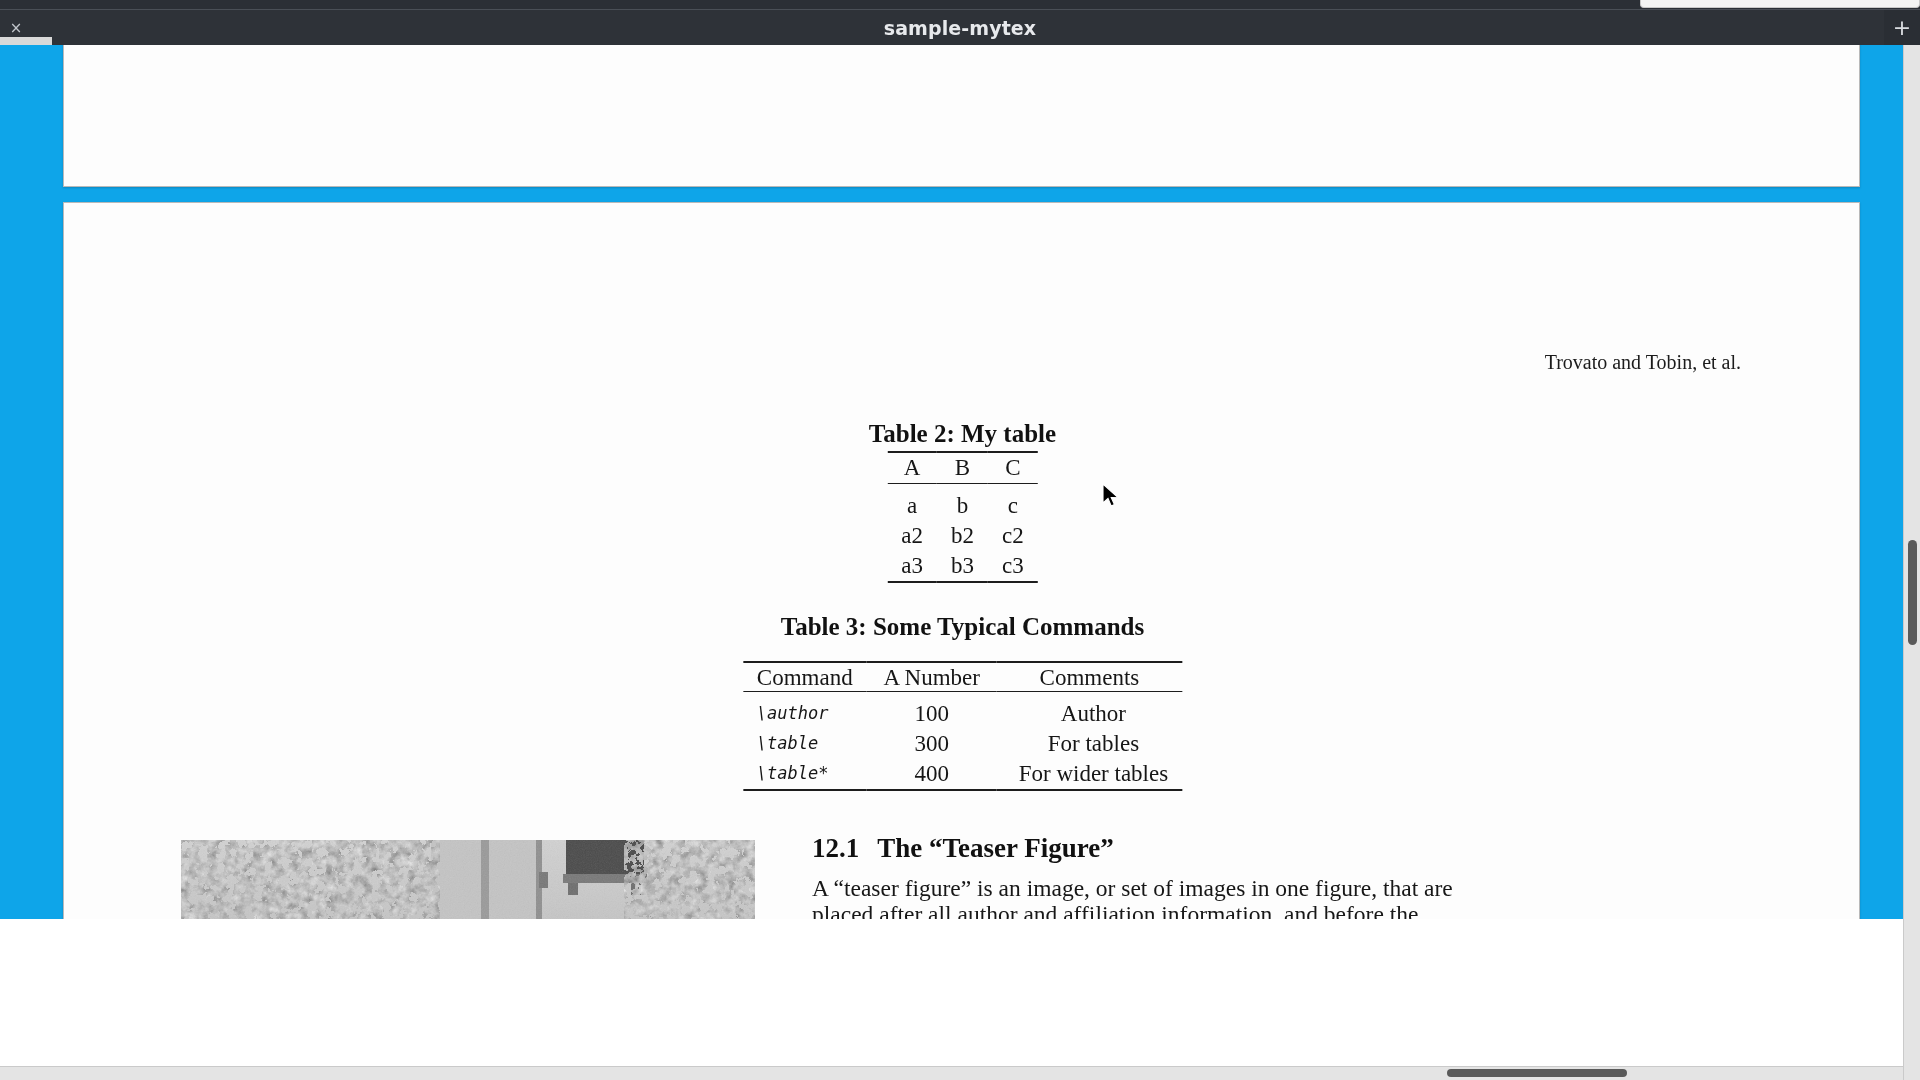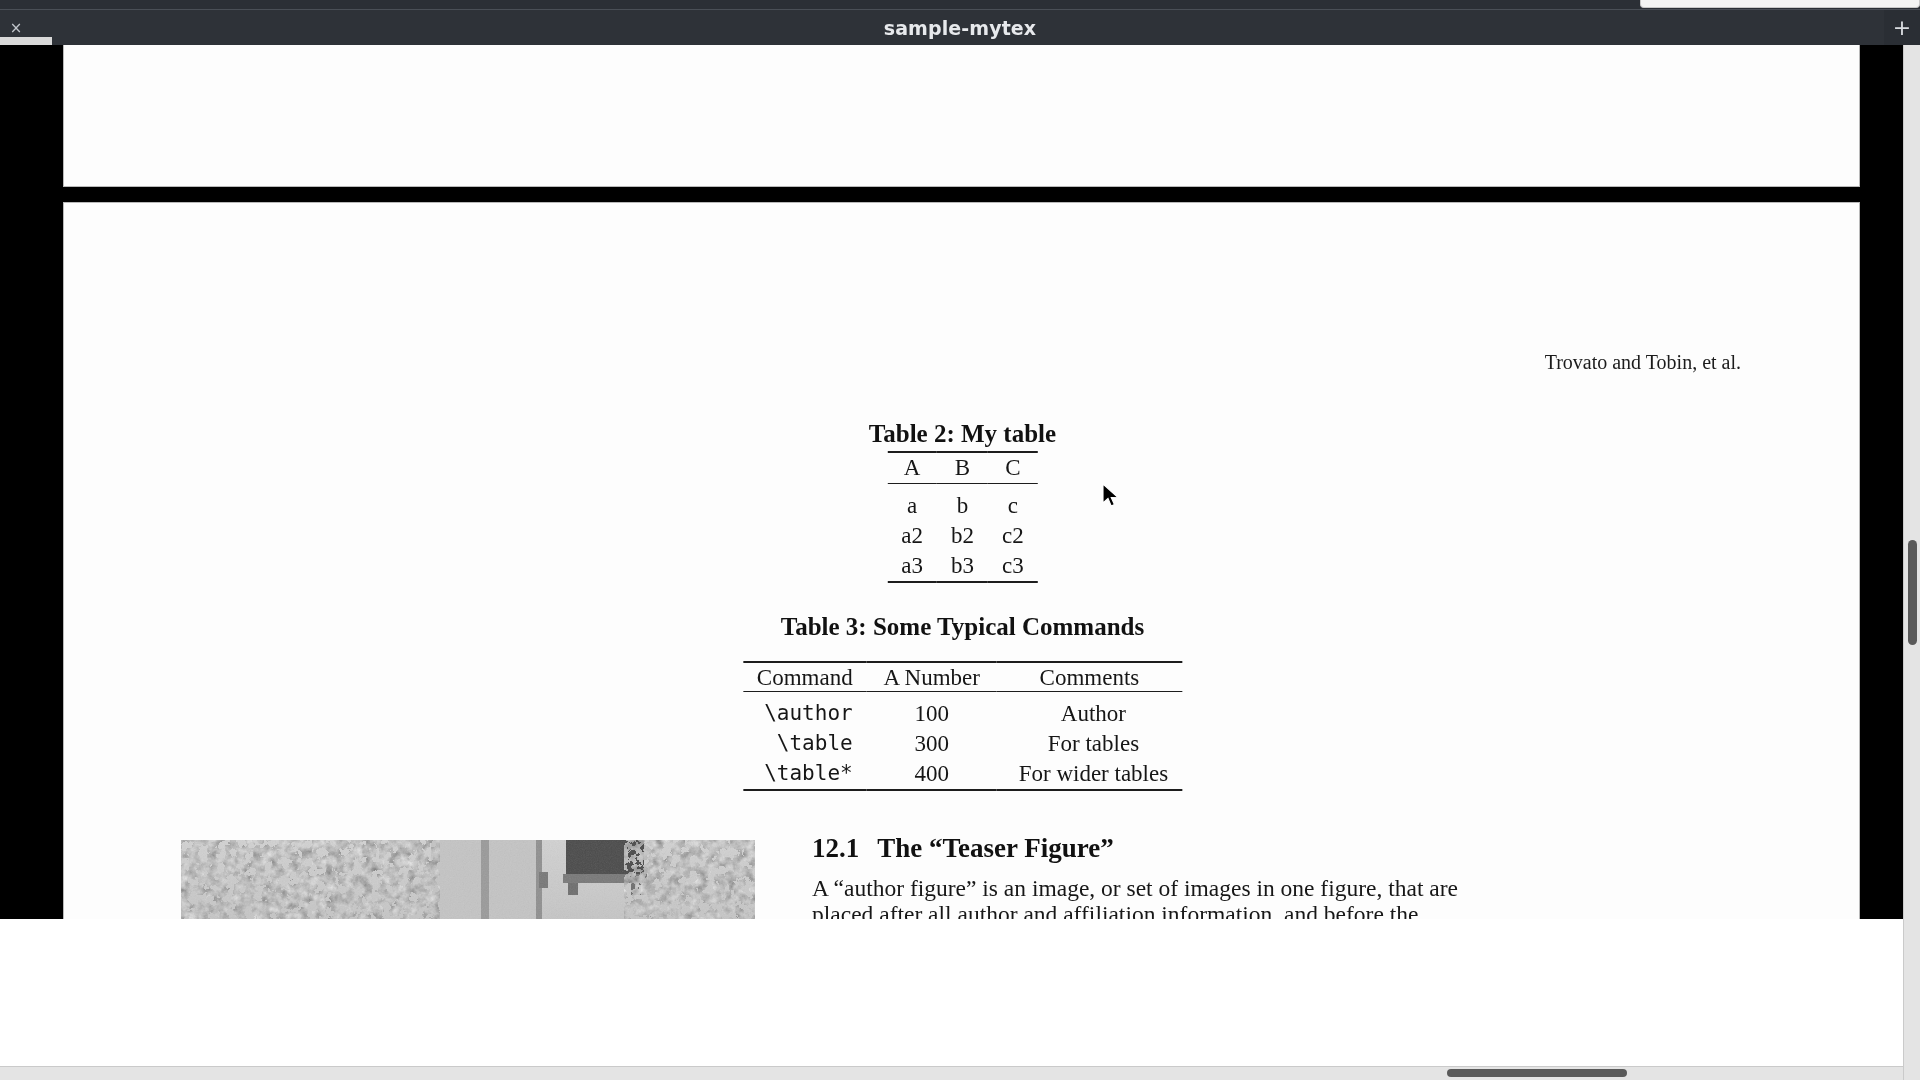--- a/index.html
+++ b/index.html
@@ -85,21 +85,21 @@
     left: 0; top: 37px;
     width: 52px; height: 8px;
     background: #d9d9d9;
   }
 
   
   .viewer {
     position: absolute;
     left: 0; top: 45px;
     width: 1920px; height: 874px;
-    background: #000000;
+    background: #0ea5e9;
     overflow: hidden;
   }
 
   
   .page {
     position: absolute;
     left: 63px;
     width: 1797px;
     background: #fdfdfd;
     border: 1px solid #b9b9b9;
@@ -166,22 +166,23 @@
   }
   #table2 th, #table2 td { min-width: 44px; }
 
   #table3 {
     left: 50%;
     transform: translateX(-50%);
     top: 458px;
   }
   #table3 td.cmd {
     font-family: "DejaVu Sans Mono", "Liberation Mono", monospace;
-    font-size: 21px;
-    text-align: right;
+    font-size: 17px;
+    text-align: left;
+    font-style: italic;
   }
   #table3 td.num { text-align: center; min-width: 130px; }
   #table3 td.cmt { text-align: center; padding-left: 22px; min-width: 175px; }
   #table3 th { padding-bottom: 0; }
 
   
   .figure-img {
     position: absolute;
     left: 117px;
     top: 637px;
@@ -393,21 +394,21 @@
           <rect x="0" y="230" width="574" height="30" fill="#1a1a1a" opacity="0.55"></rect>
           <rect width="574" height="260" filter="url(#grain)" opacity="0.5"></rect>
         </svg>
       </div>
 
       <div class="sec-head">
         <span class="sec-num">12.1</span><span>The “Teaser Figure”</span>
       </div>
 
       <div class="body-par">
-        <span class="ln">A “author figure” is an image, or set of images in one figure, that are</span>
+        <span class="ln">A “teaser figure” is an image, or set of images in one figure, that are</span>
         <span class="ln">placed after all author and affiliation information, and before the</span>
       </div>
 
     </div>
   </div>
 </div>
 
 <div class="vscroll-track">
   <div class="vscroll-thumb"></div>
 </div>

